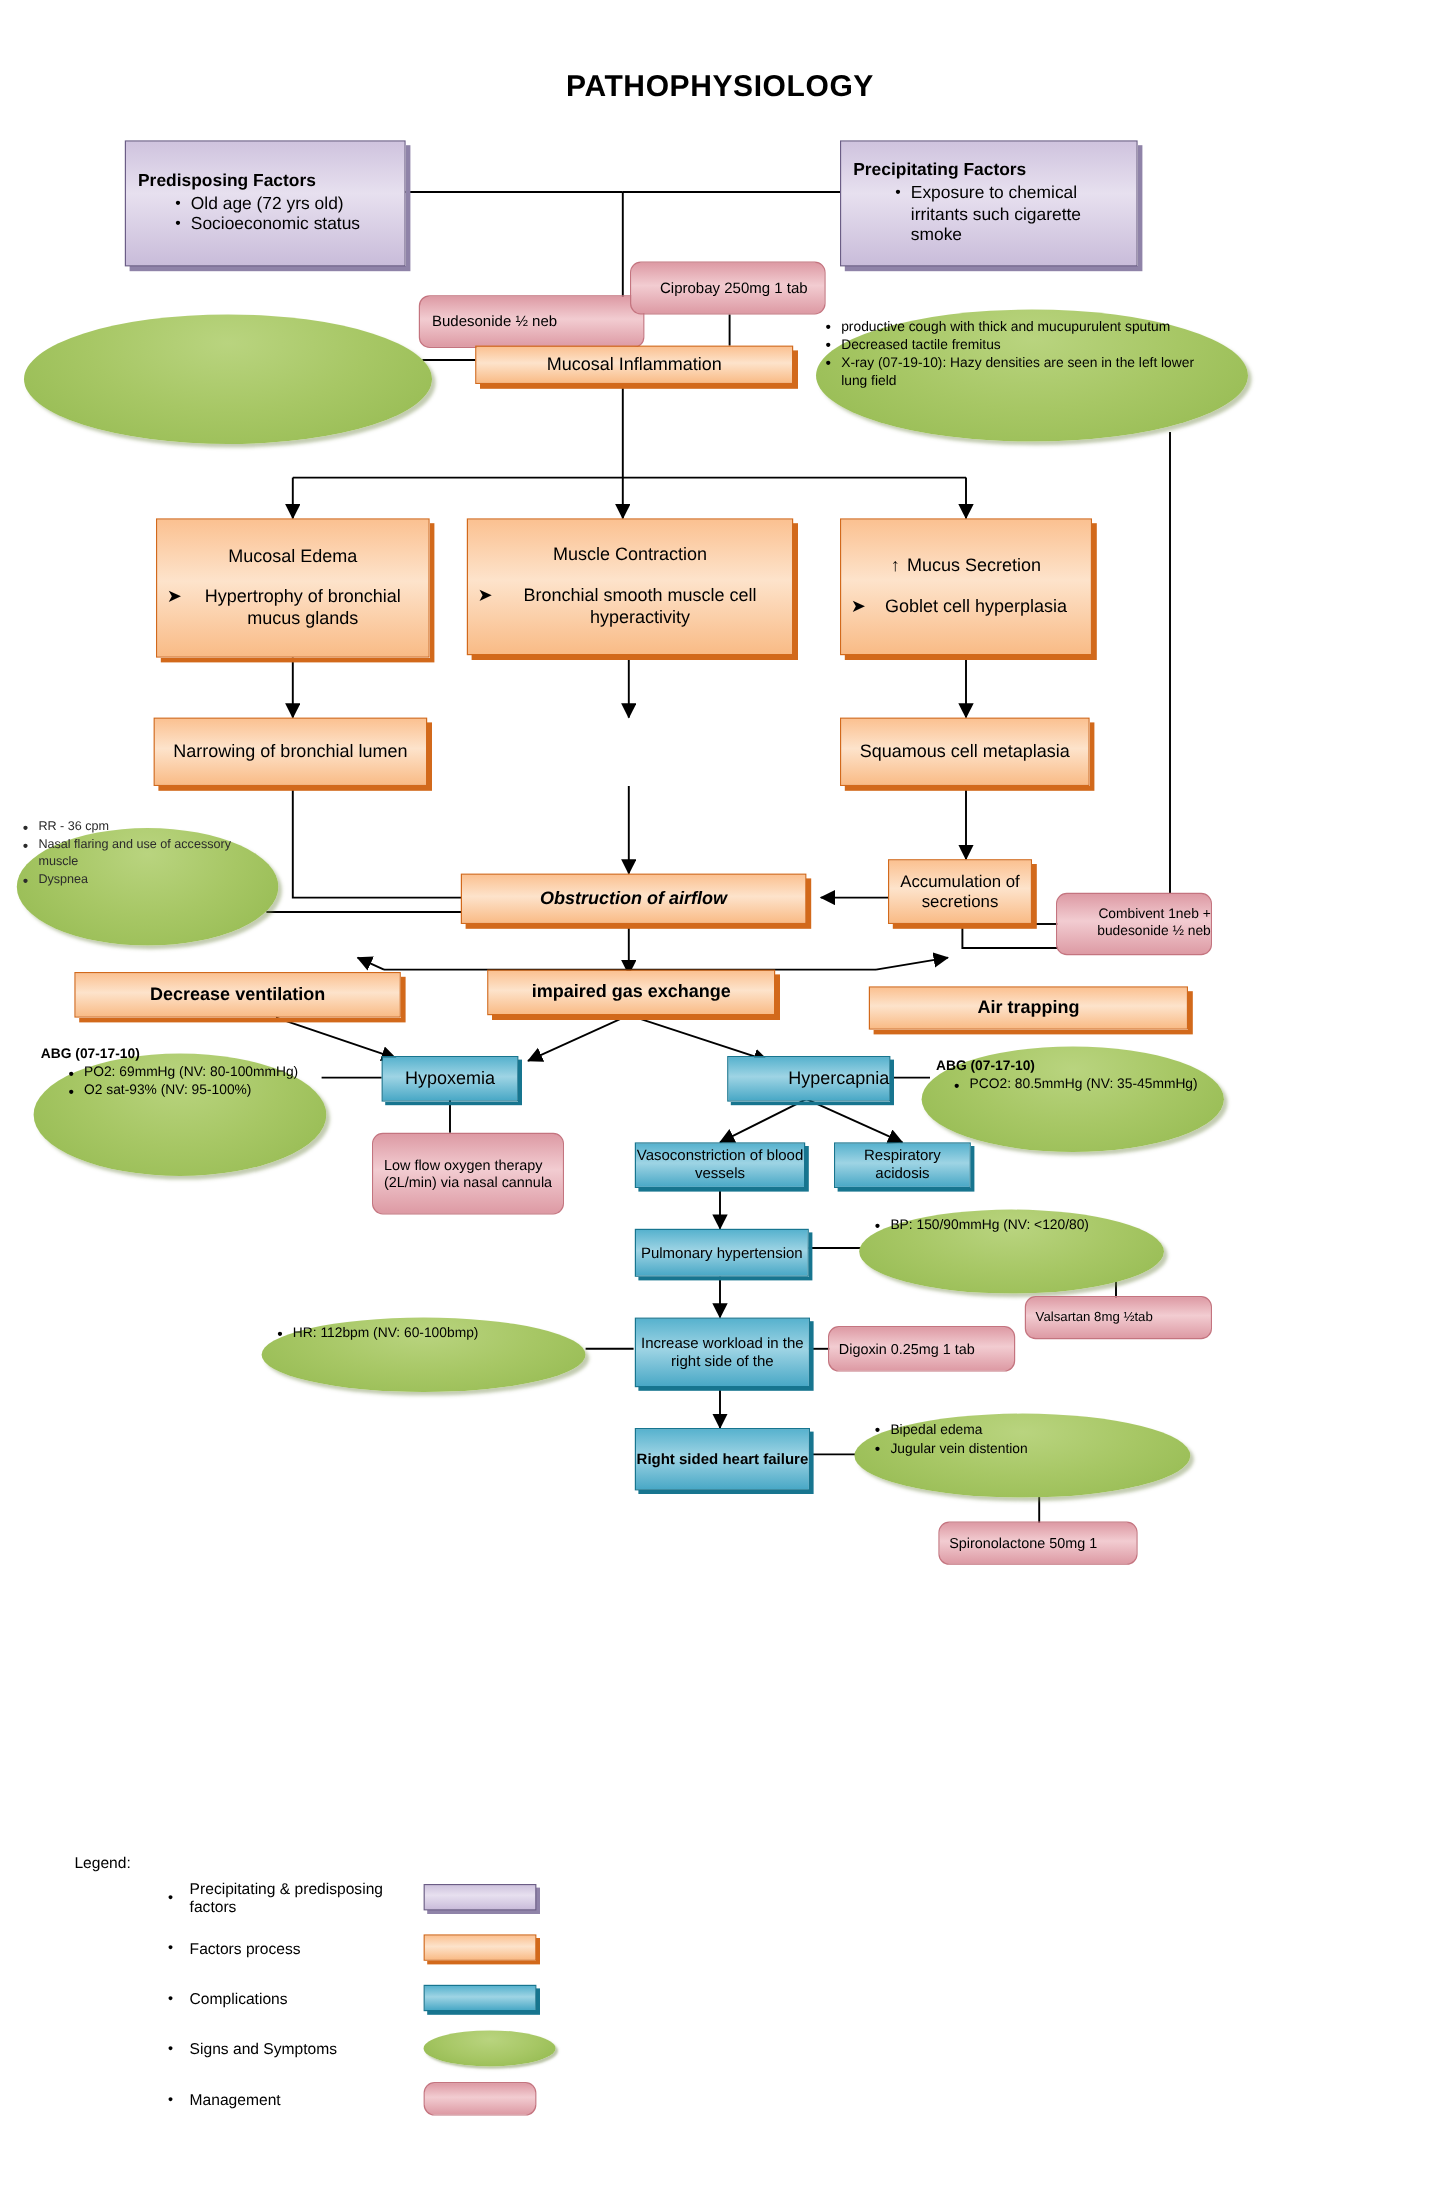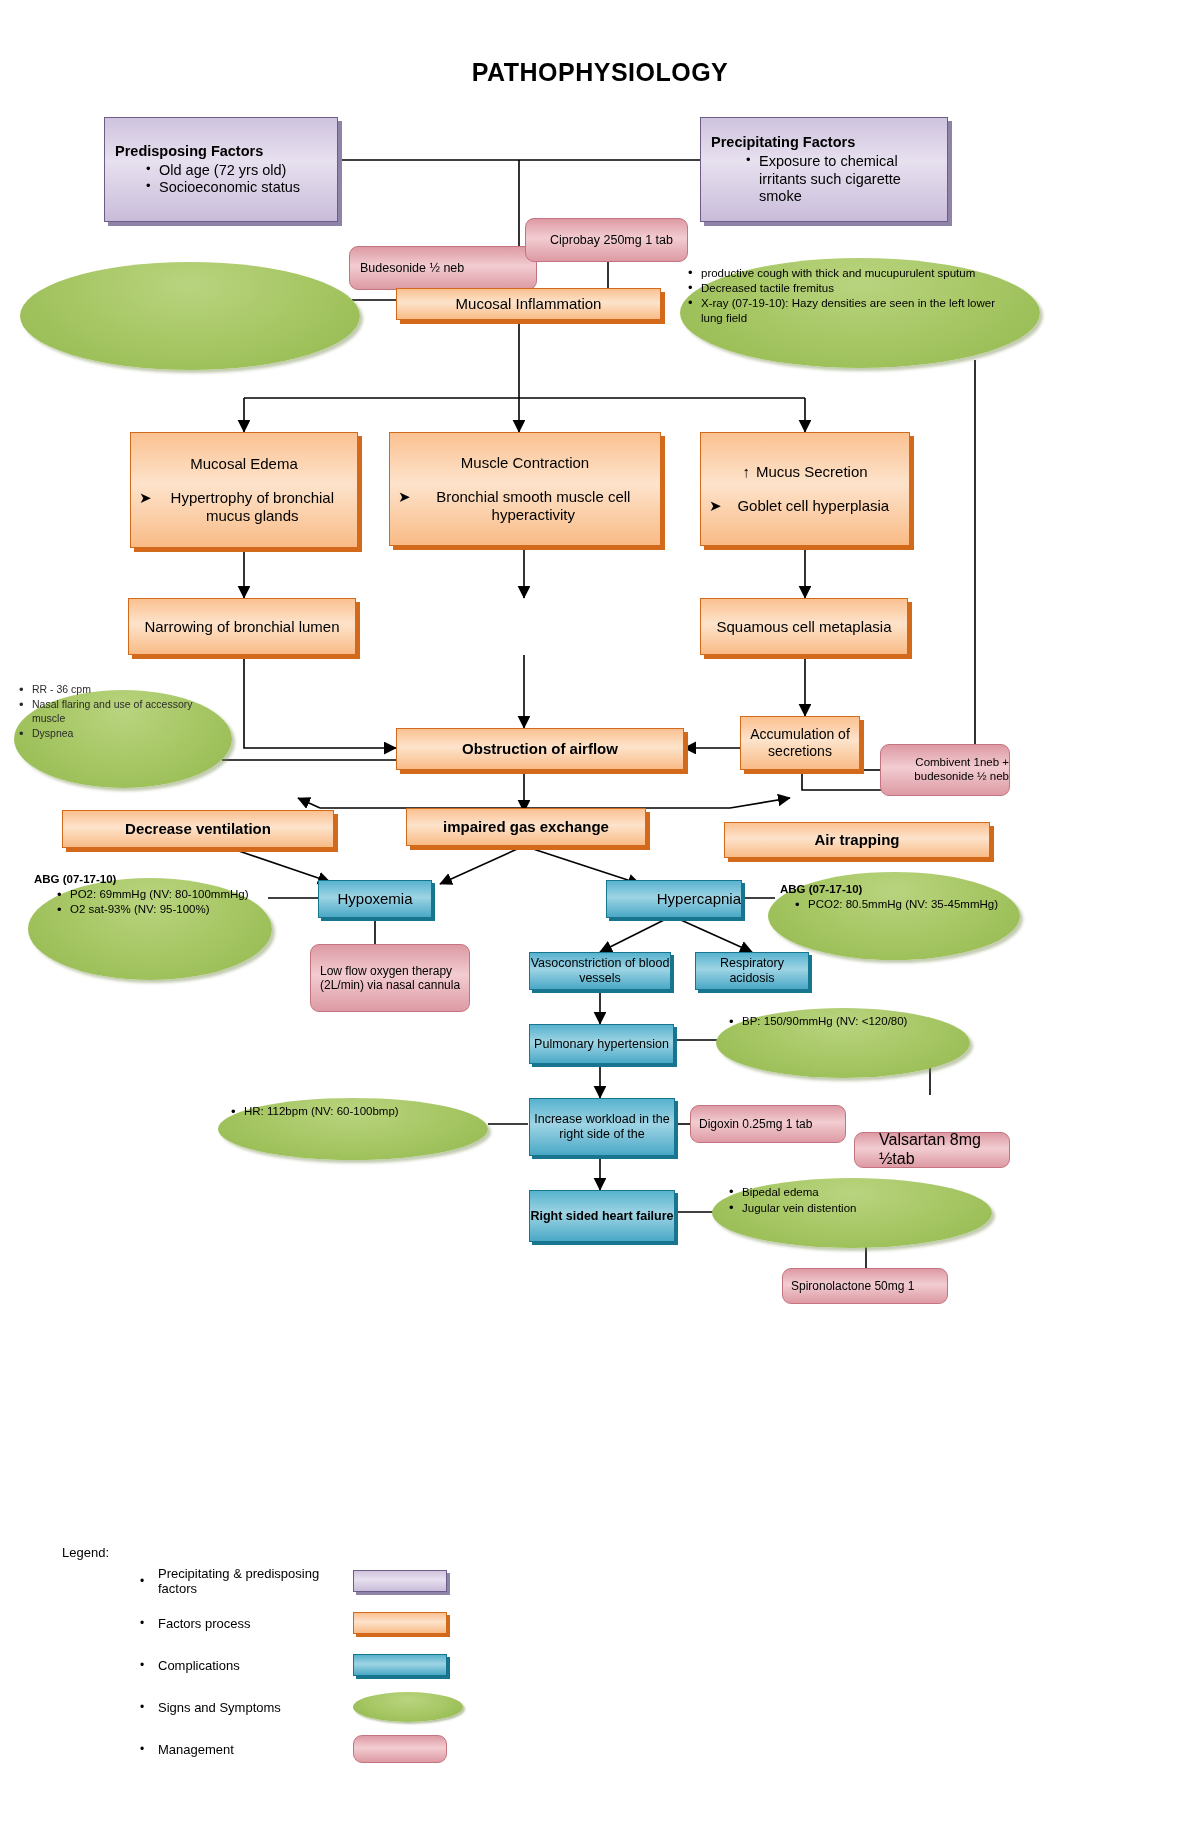--- a/index.html
+++ b/index.html
@@ -252,21 +252,21 @@
   </div>
 
   <div class="box orange" style="left:740px;top:716px;width:120px;height:54px;font-size:14px;">
     <div>Accumulation of secretions</div>
   </div>
 
   <div class="box pink" style="left:880px;top:744px;width:130px;height:52px;font-size:11.5px;text-align:right;padding-left:8px;">
     <div>Combivent 1neb + budesonide  ½ neb</div>
   </div>
 
-  <div class="box orange" style="left:396px;top:728px;width:288px;height:42px;font-size:15px;font-weight:bold;">
+  <div class="box orange" style="left:384px;top:728px;width:288px;height:42px;font-size:15px;font-weight:bold;font-style:italic;">
     <div>Obstruction of airflow</div>
   </div>
 
   <div class="box orange" style="left:62px;top:810px;width:272px;height:38px;font-size:15px;font-weight:bold;">
     <div>Decrease ventilation</div>
   </div>
 
   <div class="box orange" style="left:406px;top:808px;width:240px;height:38px;font-size:15px;font-weight:bold;">
     <div>impaired gas exchange</div>
   </div>
@@ -316,21 +316,21 @@
     <div>Pulmonary hypertension</div>
   </div>
 
   <div class="ellipse" style="left:716px;top:1008px;width:254px;height:70px;"></div>
   <div class="elabel" style="left:726px;top:1014px;width:240px;font-size:11.5px;line-height:1.35;">
     <ul class="bl" style="padding-left:16px;">
       <li>BP: 150/90mmHg (NV: &lt;120/80)</li>
     </ul>
   </div>
 
-  <div class="box pink" style="left:854px;top:1132px;width:156px;height:36px;font-size:16px;text-align:left;padding-left:24px;">
+  <div class="box pink" style="left:854px;top:1080px;width:156px;height:36px;font-size:11px;text-align:left;padding-left:8px;">
     <div>Valsartan 8mg ½tab</div>
   </div>
 
   <div class="box blue" style="left:529px;top:1098px;width:146px;height:58px;font-size:12.5px;">
     <div>Increase workload in the right side of the</div>
   </div>
 
   <div class="box pink" style="left:690px;top:1105px;width:156px;height:38px;font-size:12px;text-align:left;padding-left:8px;">
     <div>Digoxin 0.25mg 1 tab</div>
   </div>

